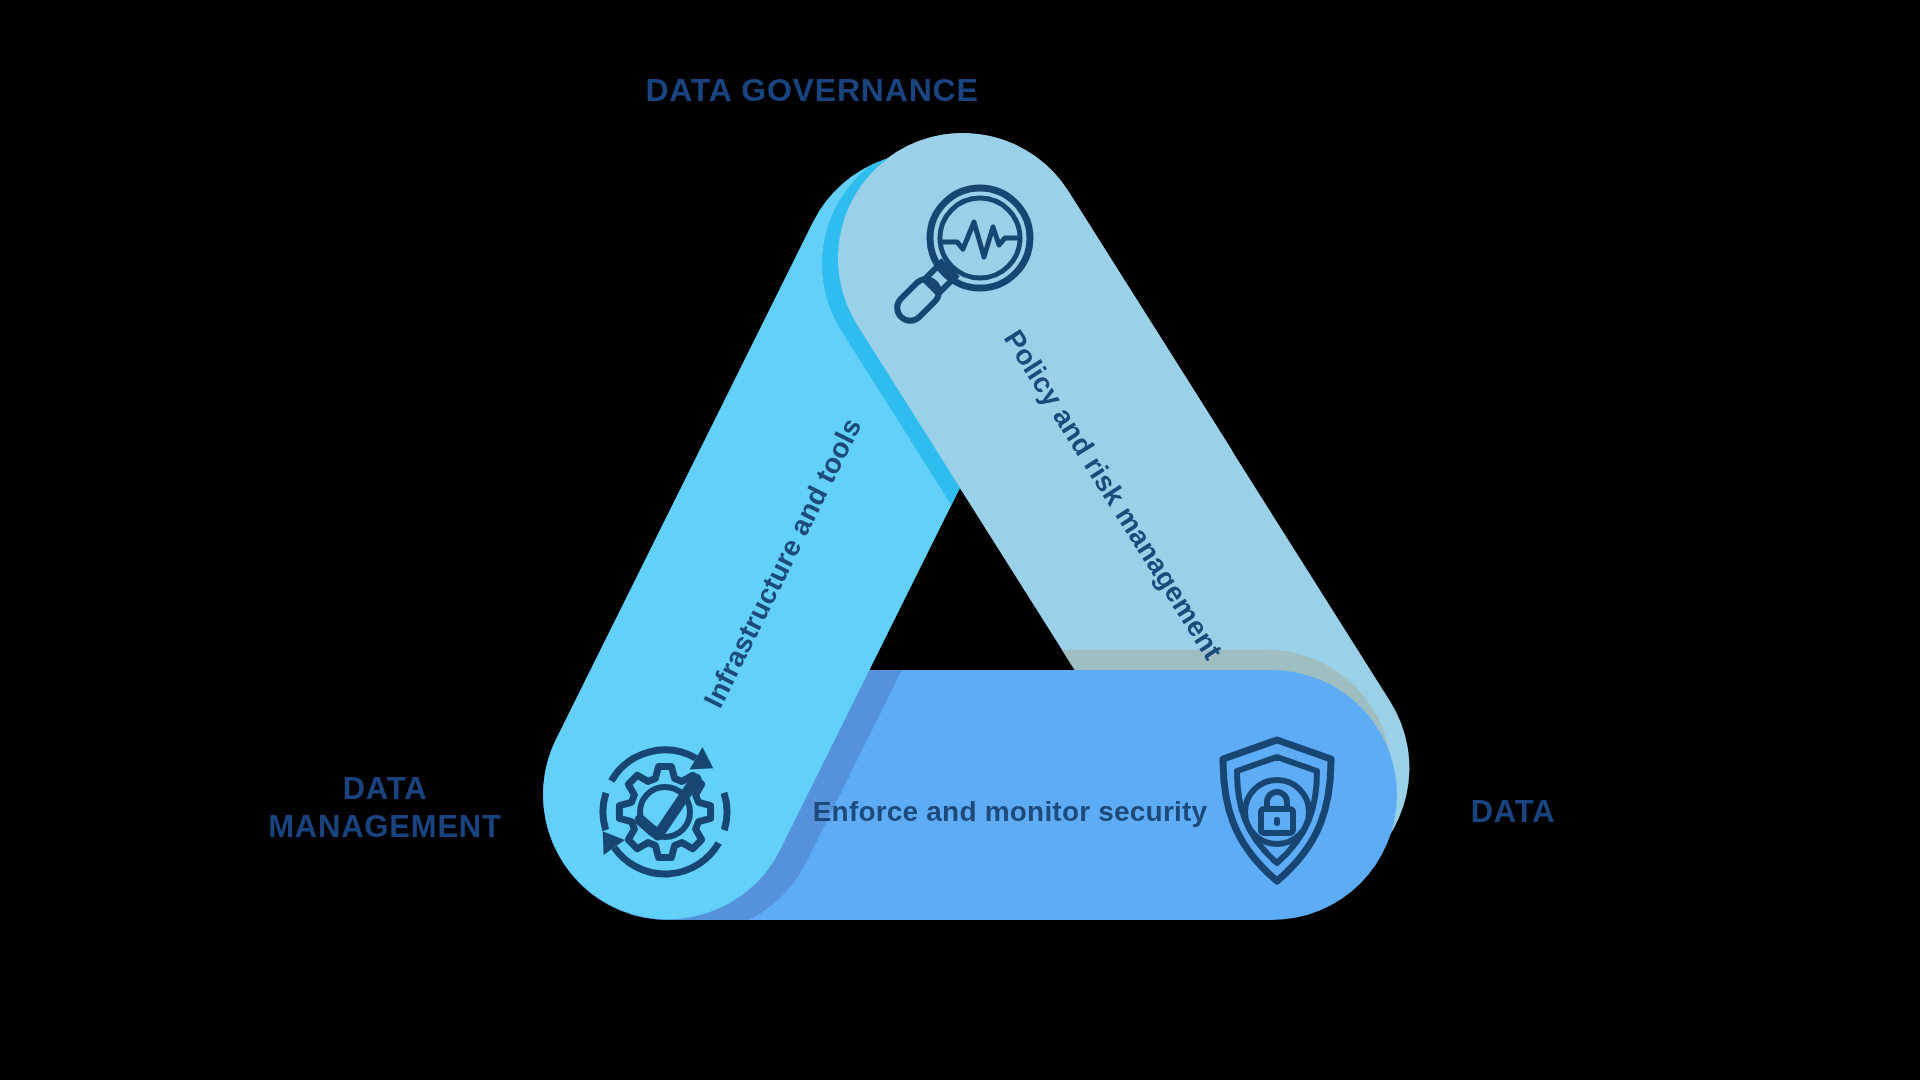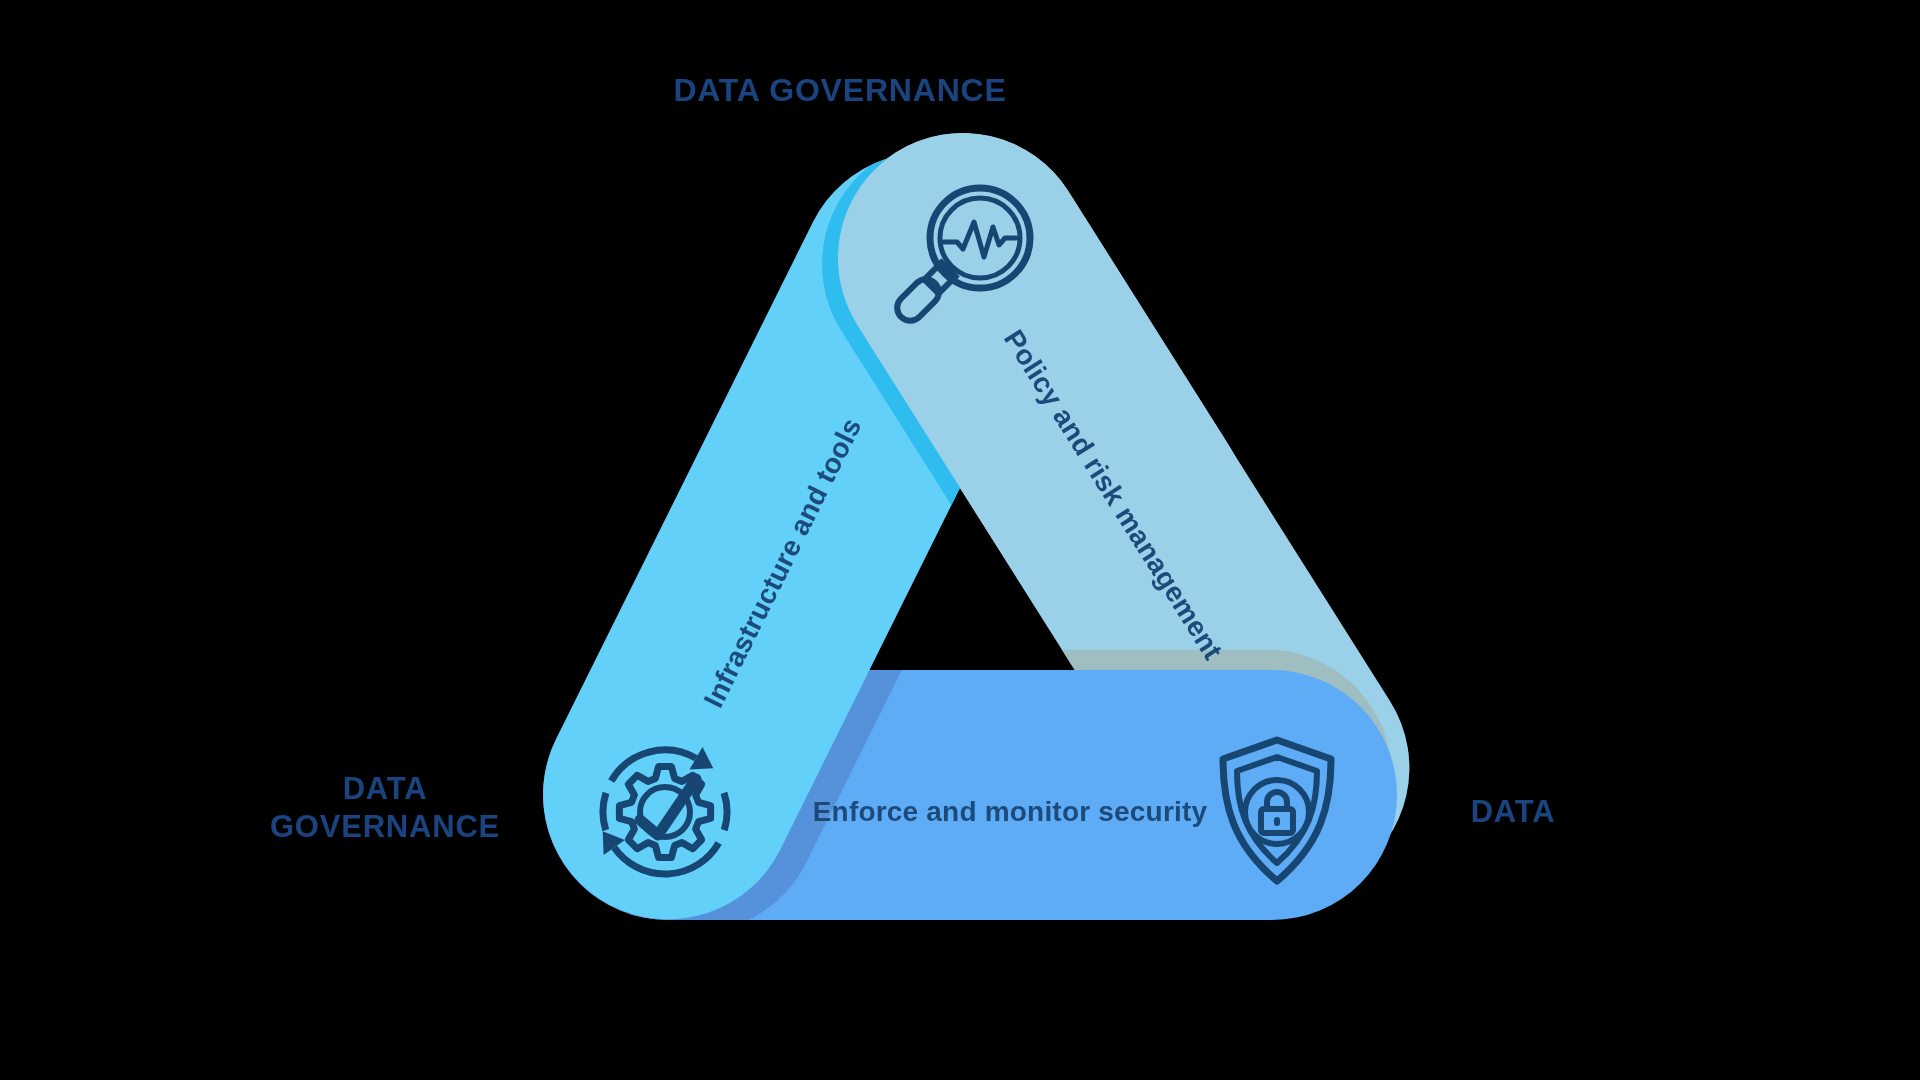--- a/index.html
+++ b/index.html
@@ -68,21 +68,21 @@
     text-align:center; white-space:nowrap; letter-spacing:0.2px;
   }
   .text-left   { left:483px; top:543px; width:600px; transform:rotate(-63.58deg); }
   .text-right  { left:793px; top:475px; width:640px; transform:rotate(57.74deg); }
   .text-bottom { left:710px; top:792px; width:600px; }
 
   .label {
     position:absolute; z-index:6; color:var(--label-text-color);
     font-weight:bold; letter-spacing:0.8px; text-align:center; white-space:nowrap;
   }
-  .label-top   { left:0; top:72px; width:1624px; font-size:32px;margin-left:28px; }
+  .label-top   { left:0; top:72px; width:1624px; font-size:32px; }
   .label-left  { left:235px; top:770px; width:300px; font-size:31px; line-height:38px;text-align:center; }
   .label-right { left:1413px; top:794px; width:200px; font-size:31px; }
 </style>
 </head>
 <body style="background: rgb(0, 0, 0);">
 
 <div class="stage">
 
   <div class="bar right-bar">
     <div class="shadow"></div>
@@ -130,17 +130,17 @@
     <rect x="69" y="85" width="6" height="9" rx="3" fill="currentColor"></rect>
   </svg>
 
   <div class="bar-text text-left">Infrastructure and tools</div>
   <div class="bar-text text-right">Policy and risk management</div>
   <div class="bar-text text-bottom">Enforce and monitor security</div>
 
   <div class="label label-top">DATA GOVERNANCE</div>
   <div class="label label-left">
     <div>DATA</div>
-    <div>GOVERNANCE</div>
+    <div>MANAGEMENT</div>
   </div>
   <div class="label label-right">DATA</div>
 
 </div>
 
 </body></html>

